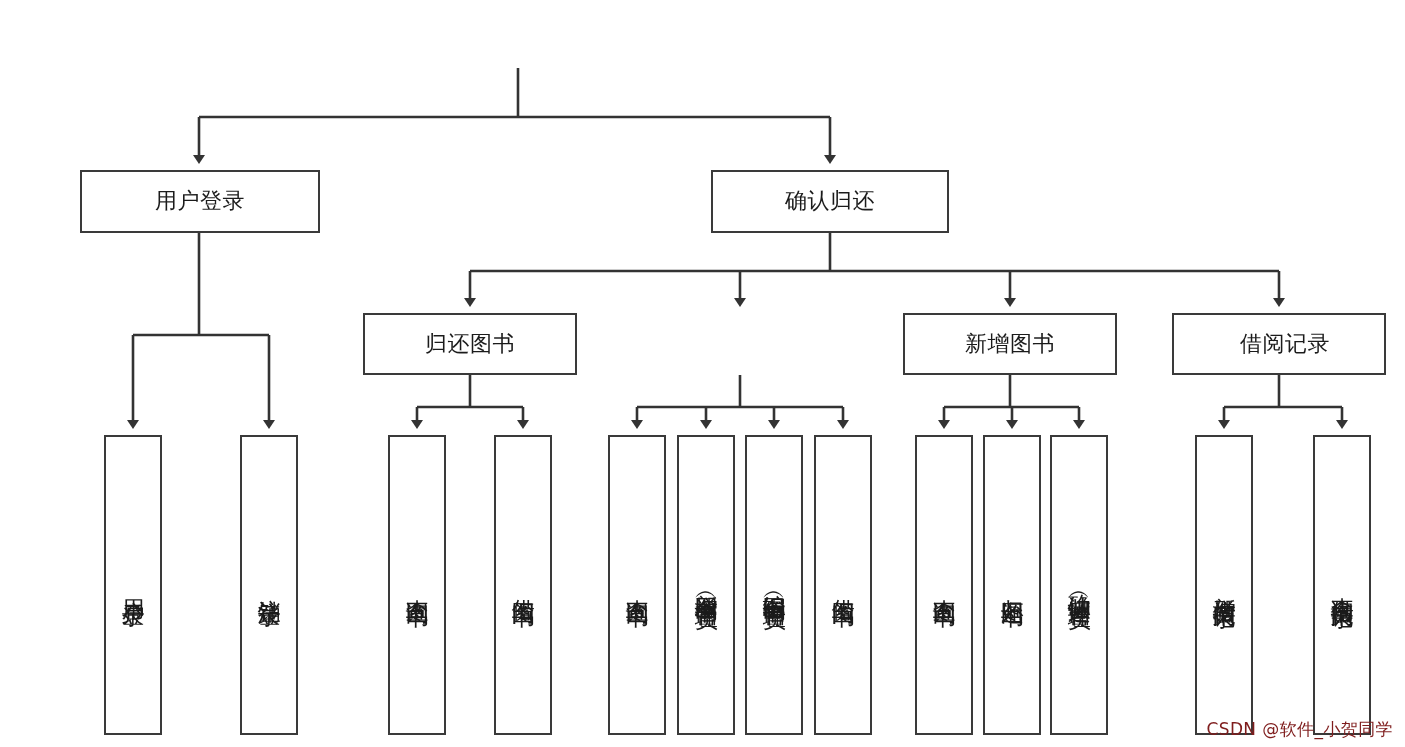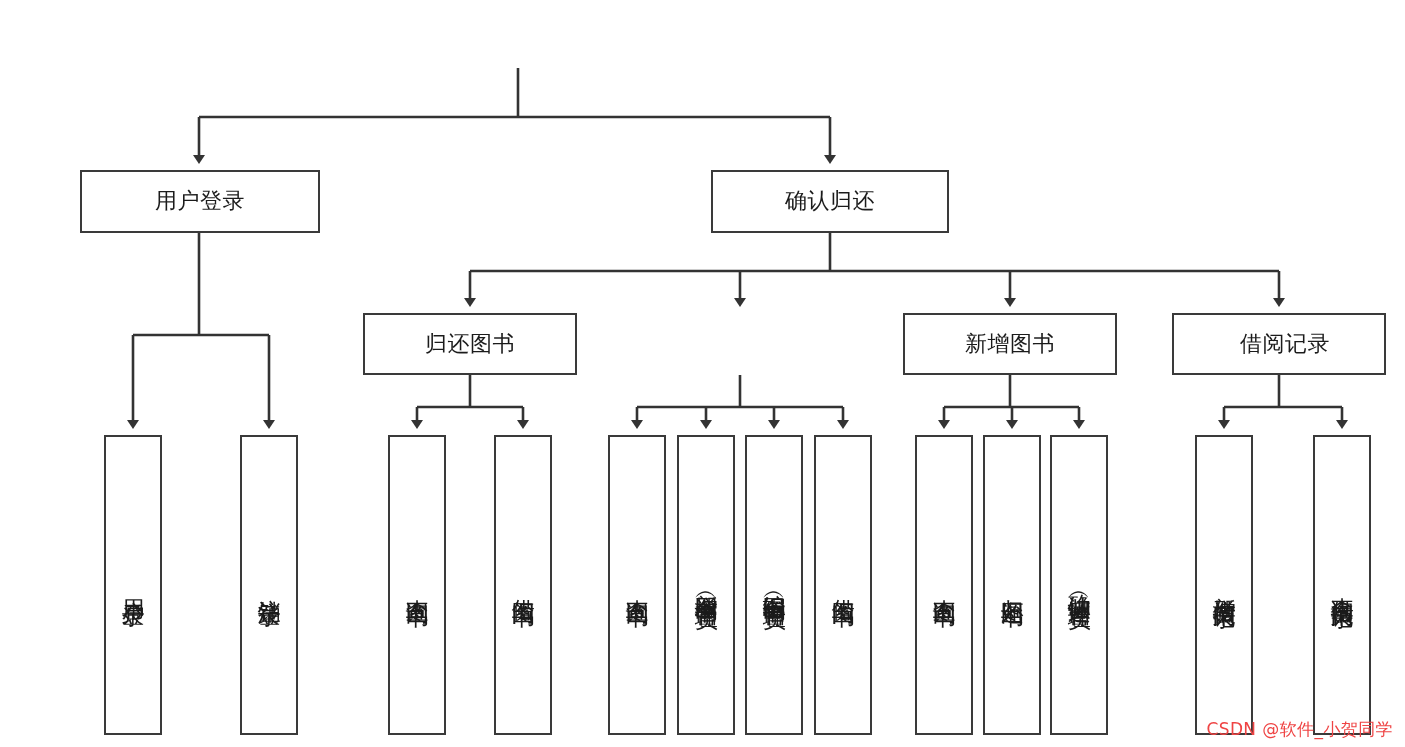--- a/index.html
+++ b/index.html
@@ -59,21 +59,21 @@
     line-height: 1.1;
     letter-spacing: 2px;
     white-space: nowrap;
     max-height: 100%;
   }
   #watermark {
     position: absolute;
     right: 12px;
     bottom: 6px;
     font-size: 17px;
-    color: #ef4444;
+    color: #7f1d1d;
     letter-spacing: 0.4px;
     white-space: nowrap;
     pointer-events: none;
   }
 </style>
 </head>
 <body>
 
 <div id="diagram-root">
 

